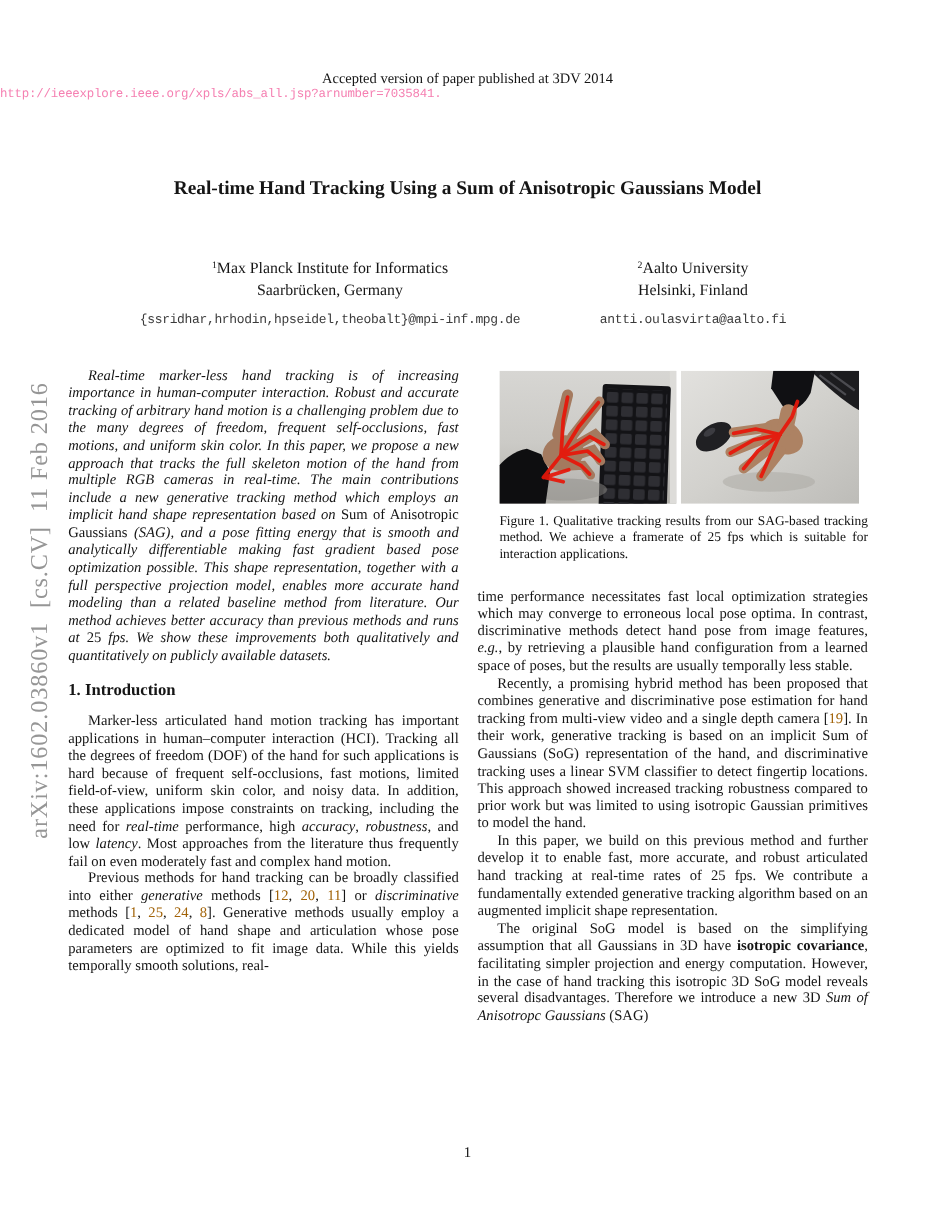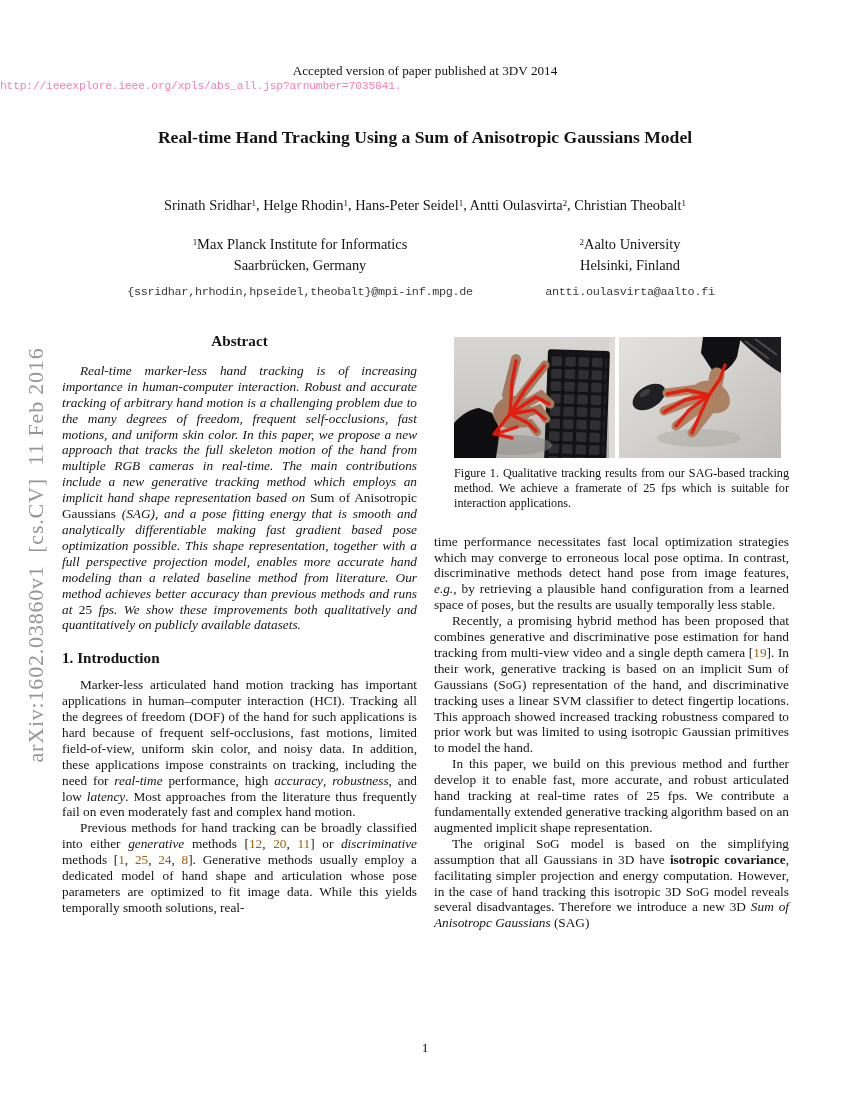--- a/index.html
+++ b/index.html
@@ -11,21 +11,21 @@
   .s-b{font-weight:700;}
   .s-g{color:#a16207;}
   .s-n{font-style:normal;}
   .s-sup{font-size:0.62em;position:relative;top:-0.45em;}
 
   .header-note{position:absolute;top:63px;left:0;width:100%;text-align:center;font-size:13.2px;}
   .header-link{position:absolute;top:80px;left:0;width:100%;text-align:left;
                font-family:"Liberation Mono", monospace;font-size:11.3px;color:#F57FB1;
                text-decoration:none;letter-spacing:-0.2px;}
 
-  .title{position:absolute;top:127px;left:0;width:100%;text-align:center;margin:0;
+  .title{position:absolute;top:160px;left:0;width:100%;text-align:center;margin:0;
          font-size:17.6px;font-weight:700;}
 
   .authors{position:absolute;top:197px;left:0;width:100%;text-align:center;font-size:14.4px;}
 
   .affil{position:absolute;text-align:center;font-size:14.4px;line-height:18.5px;}
   .affil-1{top:235px;left:110px;width:380px;}
   .affil-2{top:235px;left:470px;width:320px;}
   .affil .email{margin-top:9px;font-family:"Liberation Mono", monospace;font-size:11.8px;
                 color:#3a3a3a;letter-spacing:-0.3px;}
 
@@ -56,35 +56,33 @@
 
 <div class="page">
 
   <div class="arxiv-side">arXiv:1602.03860v1  [cs.CV]  11 Feb 2016</div>
 
   <div class="header-note">Accepted version of paper published at 3DV 2014</div>
   <a class="header-link" href="#">http://ieeexplore.ieee.org/xpls/abs_all.jsp?arnumber=7035841.</a>
 
   <h1 class="title">Real-time Hand Tracking Using a Sum of Anisotropic Gaussians Model</h1>
 
-  <div class="authors"><span>Srinath Sridhar</span><span class="s-sup">1</span><span>, Helge Rhodin</span><span class="s-sup">1</span><span>, Hans-Peter Seidel</span><span class="s-sup">1</span><span>, Antti Oulasvirta</span><span class="s-sup">2</span><span>, Christian Theobalt</span><span class="s-sup">1</span></div>
 
   <div class="affil affil-1">
     <div><span class="s-sup">1</span><span>Max Planck Institute for Informatics</span></div>
     <div>Saarbrücken, Germany</div>
     <div class="email">{ssridhar,hrhodin,hpseidel,theobalt}@mpi-inf.mpg.de</div>
   </div>
   <div class="affil affil-2">
     <div><span class="s-sup">2</span><span>Aalto University</span></div>
     <div>Helsinki, Finland</div>
     <div class="email">antti.oulasvirta@aalto.fi</div>
   </div>
 
   <div class="col col-left">
-    <h2 class="abstract-head">Abstract</h2>
     <p class="abstract"><span>Real-time marker-less hand tracking is of increasing importance in human-computer interaction.  Robust and accurate tracking of arbitrary hand motion is a challenging problem due to the many degrees of freedom, frequent self-occlusions, fast motions, and uniform skin color. In this paper, we propose a new approach that tracks the full skeleton motion of the hand from multiple RGB cameras in real-time. The main contributions include a new generative tracking method which employs an implicit hand shape representation based on </span><span class="s-n">Sum of Anisotropic Gaussians</span><span> (SAG), and a pose fitting energy that is smooth and analytically differentiable making fast gradient based pose optimization possible. This shape representation, together with a full perspective projection model, enables more accurate hand modeling than a related baseline method from literature.  Our method achieves better accuracy than previous methods and runs at </span><span class="s-n">25</span><span> fps. We show these improvements both qualitatively and quantitatively on publicly available datasets.</span></p>
     <h2 class="section-head">1. Introduction</h2>
     <p class="body indent"><span>Marker-less articulated hand motion tracking has important applications in human–computer interaction (HCI). Tracking all the degrees of freedom (DOF) of the hand for such applications is hard because of frequent self-occlusions, fast motions, limited field-of-view, uniform skin color, and noisy data.  In addition, these applications impose constraints on tracking, including the need for </span><span class="s-i">real-time</span><span> performance, high </span><span class="s-i">accuracy</span><span>, </span><span class="s-i">robustness</span><span>, and low </span><span class="s-i">latency</span><span>.  Most approaches from the literature thus frequently fail on even moderately fast and complex hand motion.</span></p>
     <p class="body indent"><span>Previous methods for hand tracking can be broadly classified into either </span><span class="s-i">generative</span><span> methods [</span><span class="s-g">12</span><span>, </span><span class="s-g">20</span><span>, </span><span class="s-g">11</span><span>] or </span><span class="s-i">discriminative</span><span> methods [</span><span class="s-g">1</span><span>, </span><span class="s-g">25</span><span>, </span><span class="s-g">24</span><span>, </span><span class="s-g">8</span><span>].  Generative methods usually employ a dedicated model of hand shape and articulation whose pose parameters are optimized to fit image data.  While this yields temporally smooth solutions, real-</span></p>
   </div>
 
   <div class="col col-right">
     <figure class="figure" style="margin:0 0 22px 0;">
       <div class="fig-images">
 

